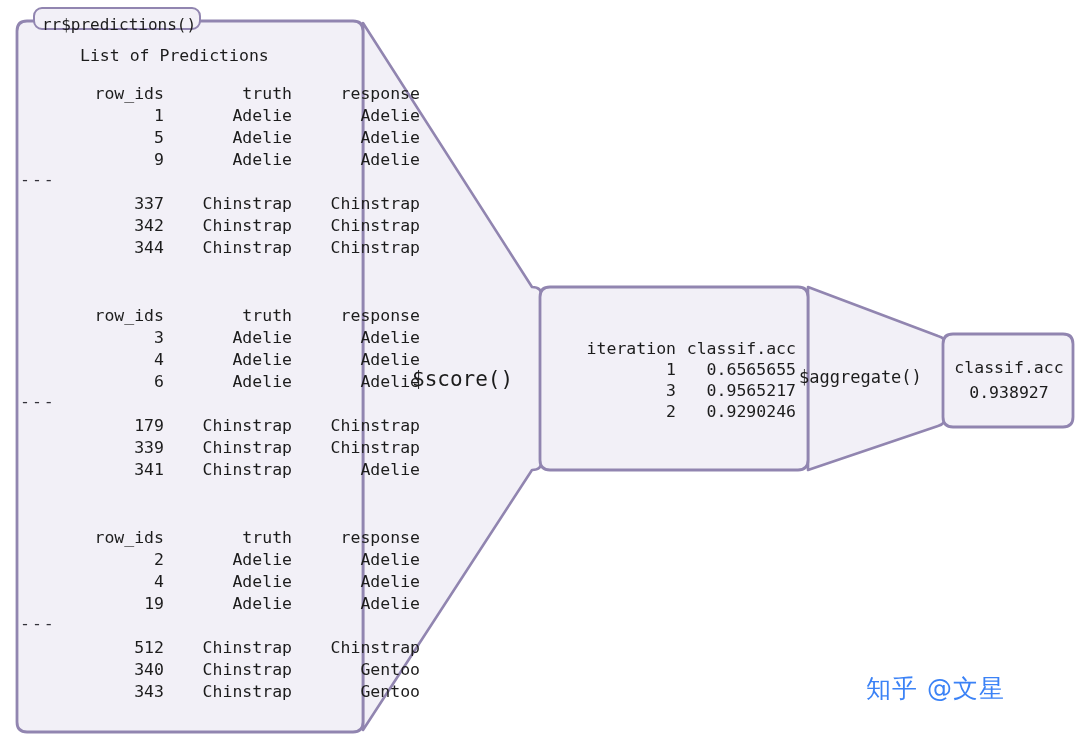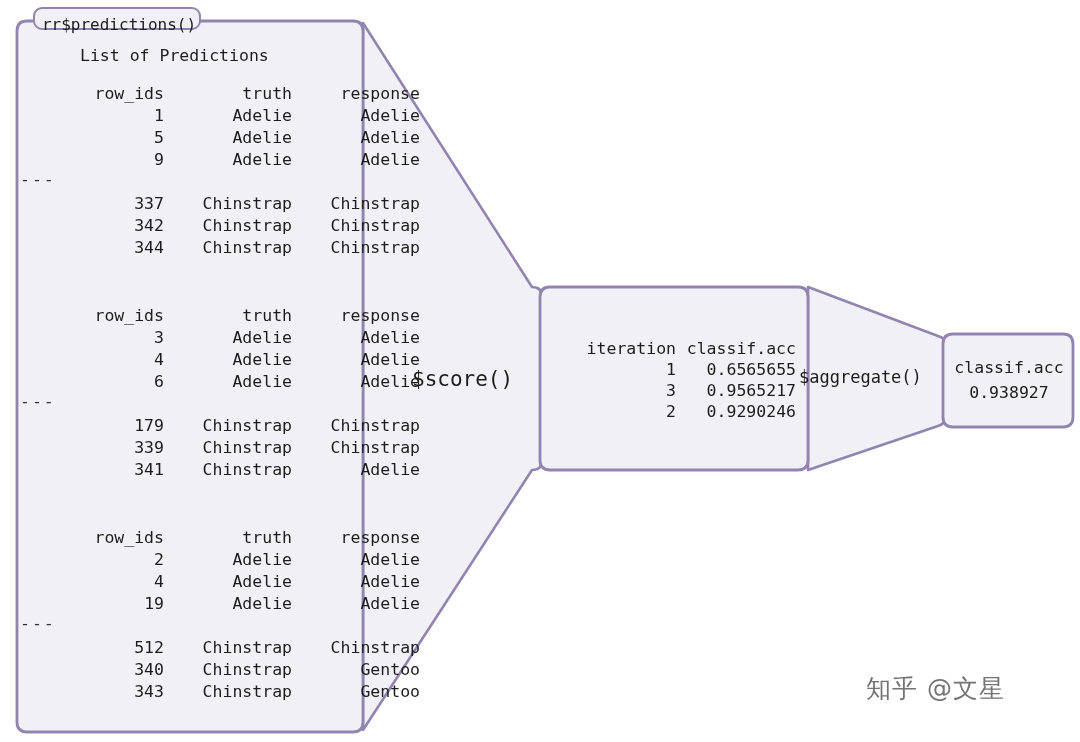--- a/index.html
+++ b/index.html
@@ -134,21 +134,21 @@
     font-family: "DejaVu Sans Mono", "Liberation Mono", monospace;
     line-height: 25px;
   }
 
   
   #watermark {
     position: absolute;
     left: 866px;
     top: 672px;
     font-size: 25px;
-    color: #737373;
+    color: #3b82f6;
     font-family: "DejaVu Sans", "Liberation Sans", sans-serif;
     letter-spacing: 1px;
     user-select: none;
   }
 </style>
 </head>
 <body>
 
 <div id="stage">
 

